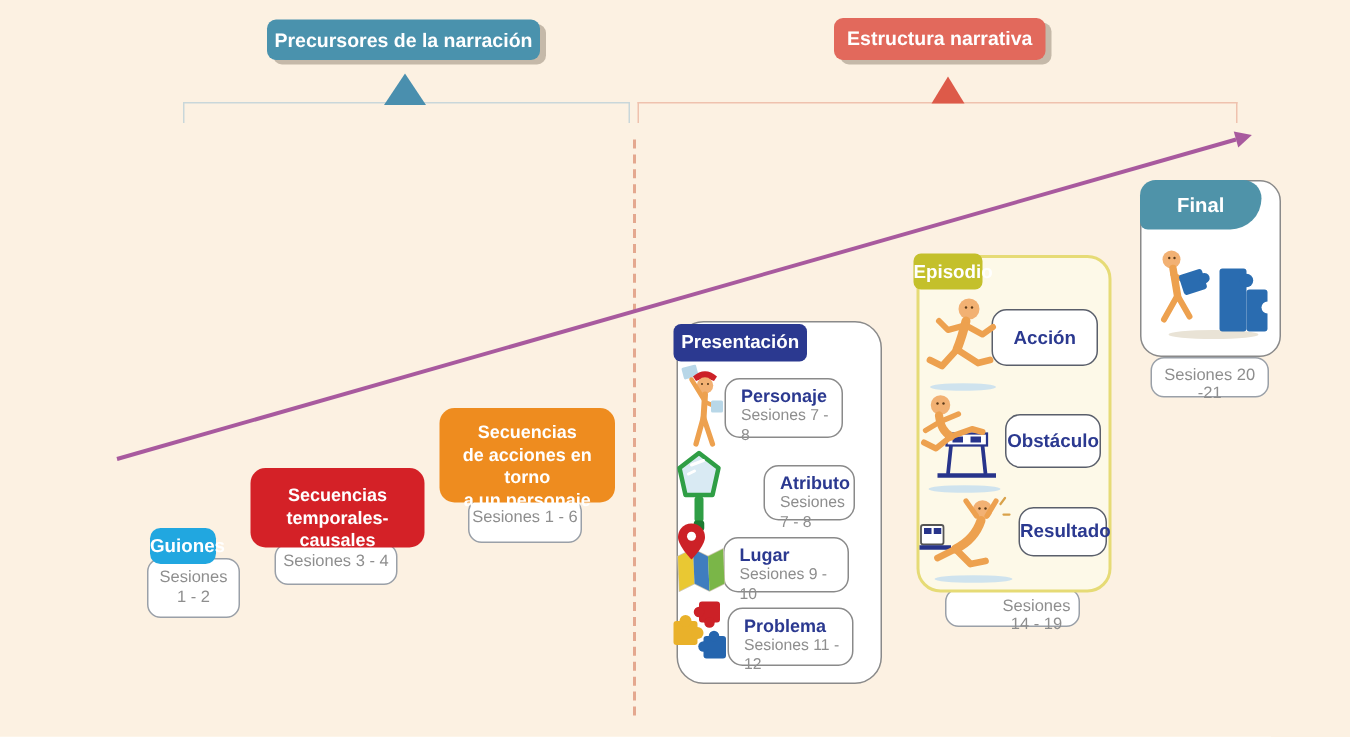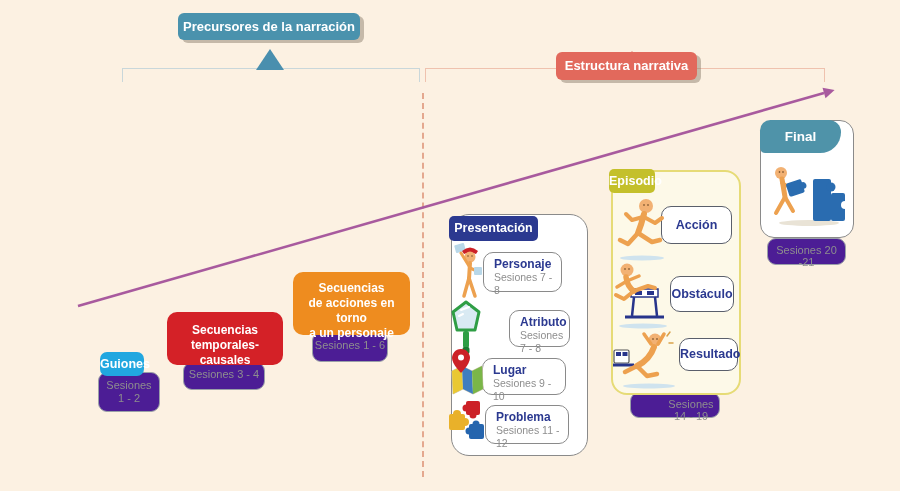--- a/index.html
+++ b/index.html
@@ -3,36 +3,36 @@
 <meta charset="utf-8">
 <style>
   html,body{margin:0;padding:0;}
   body{font-family:"Liberation Sans", sans-serif;}
   #canvas{position:relative;width:900px;height:491px;background:#fcf1e2;overflow:hidden;}
 
   
   .top-header{position:absolute;color:#fff;font-weight:bold;font-size:13px;text-align:center;
     border-radius:6px;box-shadow:4px 3px 0 rgba(130,118,100,.45);z-index:4;}
   #hdr-prec{left:178px;top:13px;width:182px;height:27px;line-height:27px;background:#4a92ad;}
-  #hdr-estr{left:556px;top:12px;width:141px;height:28px;line-height:28px;background:#e2695c;margin-top:40px;}
+  #hdr-estr{left:556px;top:12px;width:141px;height:28px;line-height:28px;background:#e2695c;}
 
   .tri{position:absolute;width:0;height:0;z-index:3;}
   #tri-blue{left:256px;top:49px;border-left:14px solid transparent;border-right:14px solid transparent;border-bottom:21px solid #4a8fae;}
   #tri-red{left:621px;top:51px;border-left:11px solid transparent;border-right:11px solid transparent;border-bottom:18px solid #dd5a49;}
 
   .bracket{position:absolute;top:68px;height:13px;border:1.6px solid;border-bottom:none;z-index:1;}
   #bracket-left{left:122px;width:296px;border-color:#c9d7da;}
   #bracket-right{left:425px;width:398px;border-color:#efc2ae;}
 
   #dashed-divider{position:absolute;left:422px;top:93px;height:384px;width:0;border-left:2px dashed #e4a88f;z-index:0;}
 
   #arrow-overlay{position:absolute;left:0;top:0;z-index:2;pointer-events:none;}
 
   
-  .session{position:absolute;background:#4c1d95;border:1.5px solid #9aa0a8;border-radius:9px;
+  .session{position:absolute;background:#ffffff;border:1.5px solid #9aa0a8;border-radius:9px;
     color:#8e8e8e;font-size:11px;text-align:center;z-index:1;box-sizing:border-box;}
 
   
   .stage{position:absolute;color:#fff;font-weight:bold;font-size:12px;line-height:15px;
     text-align:center;border-radius:10px;z-index:2;box-sizing:border-box;}
   #stage-guiones{left:100px;top:352px;width:44px;height:24px;line-height:24px;background:#21a7e0;border-radius:7px;font-size:12.5px;}
   #sess-guiones{left:98px;top:372px;width:62px;height:40px;padding-top:6px;line-height:13px;}
   #stage-sec-temp{left:167px;top:312px;width:116px;height:53px;padding-top:11px;background:#d42127;}
   #sess-sec-temp{left:183px;top:362px;width:82px;height:28px;padding-top:5px;}
   #stage-sec-acc{left:293px;top:272px;width:117px;height:63px;padding-top:9px;background:#ee8c1f;}

